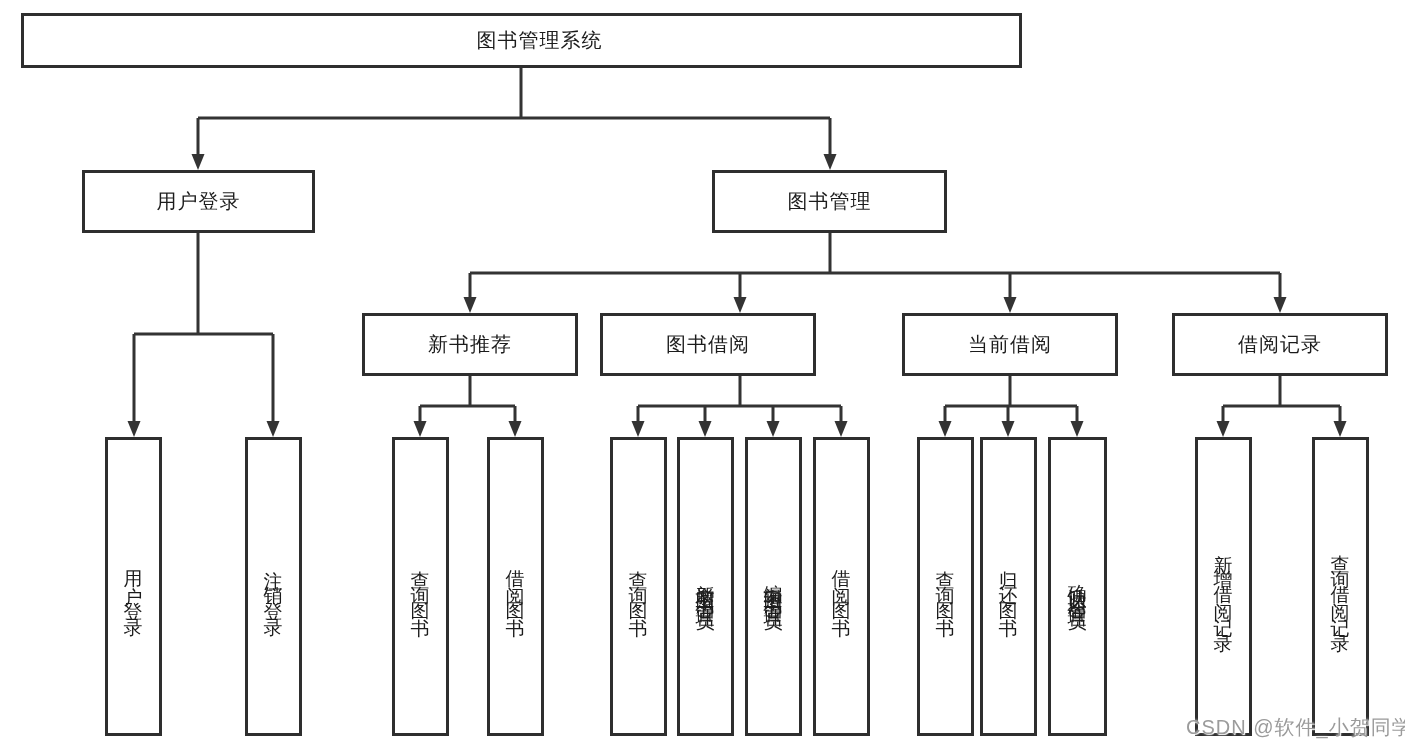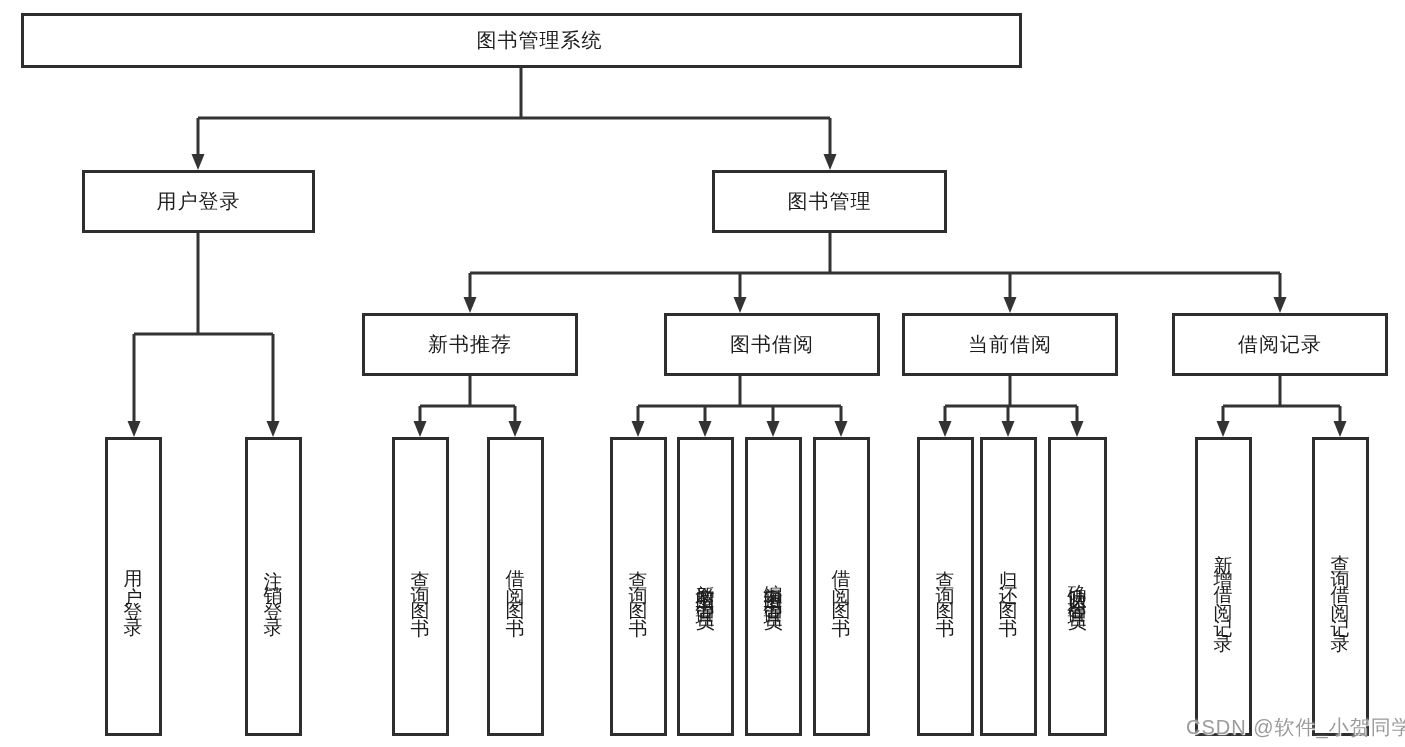--- a/index.html
+++ b/index.html
@@ -87,21 +87,21 @@
   <div class="node hnode" style="left:82px; top:170px; width:233px; height:63px;">
     <span>用户登录</span>
   </div>
   <div class="node hnode" style="left:712px; top:170px; width:235px; height:63px;">
     <span>图书管理</span>
   </div>
 
   <div class="node hnode" style="left:362px; top:313px; width:216px; height:63px;">
     <span>新书推荐</span>
   </div>
-  <div class="node hnode" style="left:664px; top:313px; width:216px; height:63px;">
+  <div class="node hnode" style="left:600px; top:313px; width:216px; height:63px;">
     <span>图书借阅</span>
   </div>
   <div class="node hnode" style="left:1172px; top:313px; width:216px; height:63px;">
     <span>借阅记录</span>
   </div>
   <div class="node hnode" style="left:902px; top:313px; width:216px; height:63px;">
     <span>当前借阅</span>
   </div>
 
   <div class="node vnode" style="left:105px; top:437px; width:57px; height:299px;">

